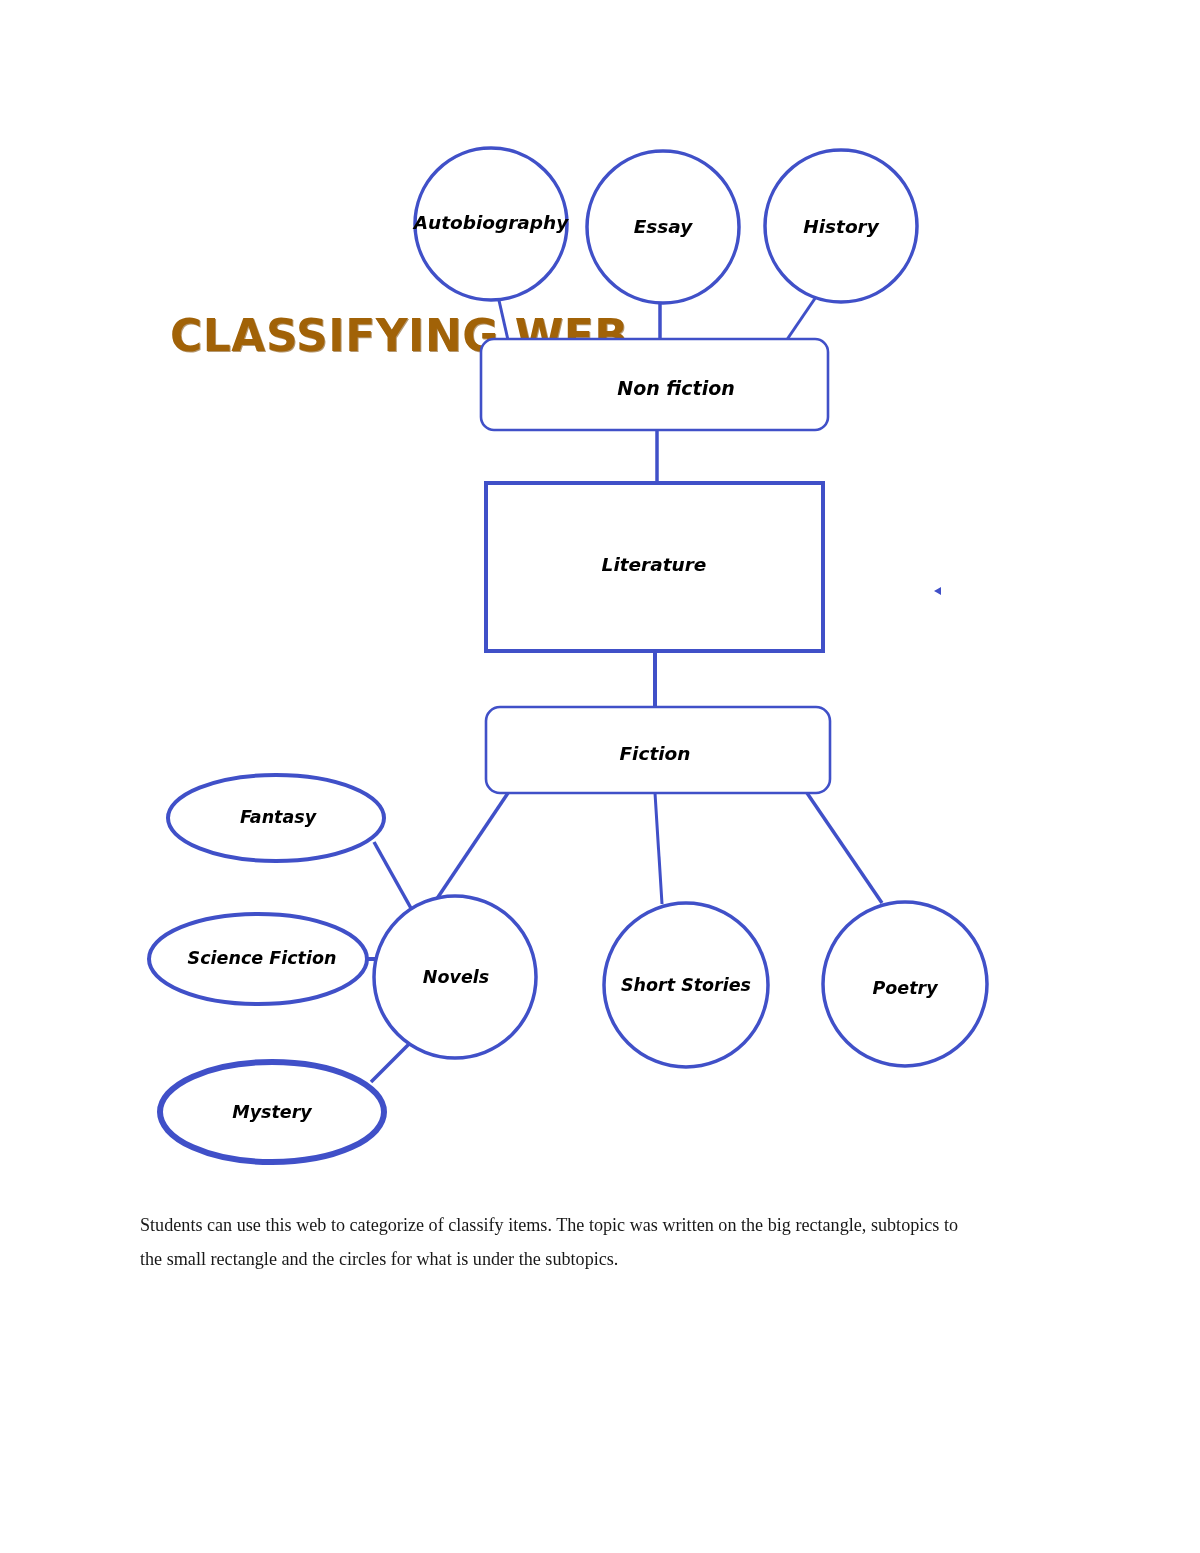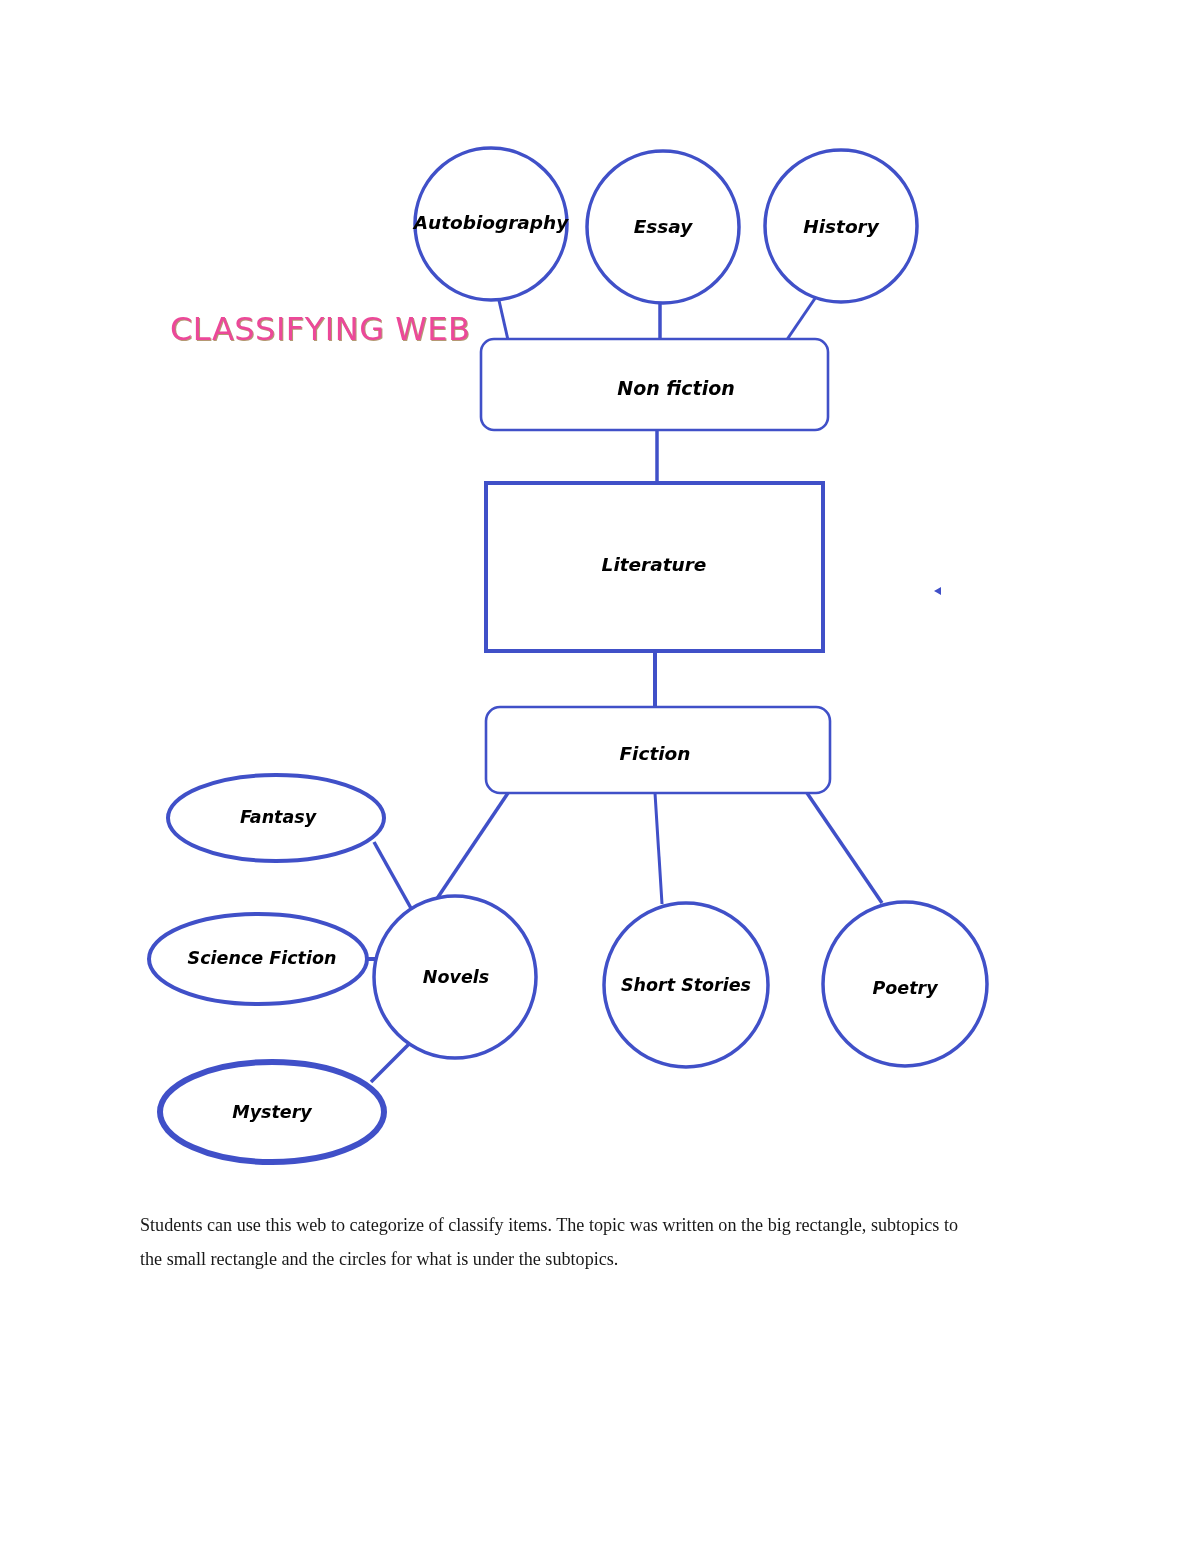--- a/index.html
+++ b/index.html
@@ -40,24 +40,24 @@
   }
   .connector {
     fill: none;
     stroke-linecap: butt;
   }
   #web-title {
     position: absolute;
     left: 170px;
     top: 310px;
     font-family: "DejaVu Sans", sans-serif;
-    font-weight: normal;
-    font-size: 32px;
+    font-weight: bold;
+    font-size: 44px;
     letter-spacing: 0.5px;
-    color: #ec4899;
+    color: #a16207;
     white-space: nowrap;
     text-shadow: 1px 1px 0 rgba(120,70,0,0.55);
   }
   #caption {
     position: absolute;
     left: 140px;
     top: 1208px;
     width: 880px;
     font-family: "Liberation Serif", serif;
     font-size: 19.5px;

